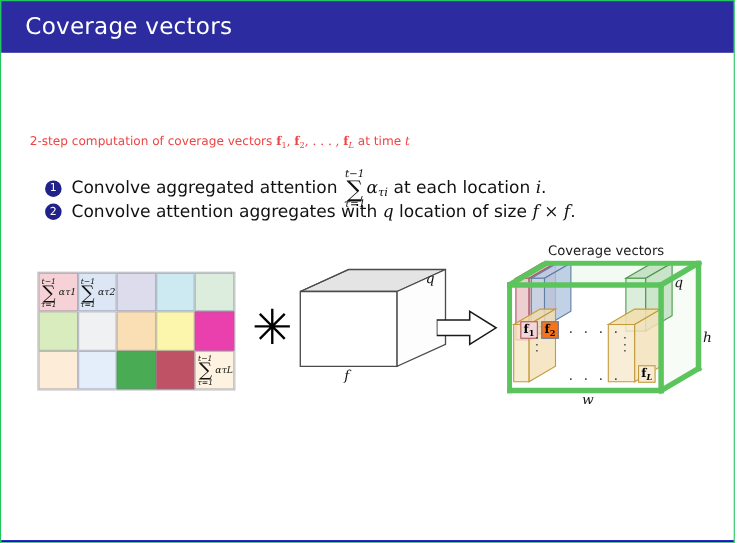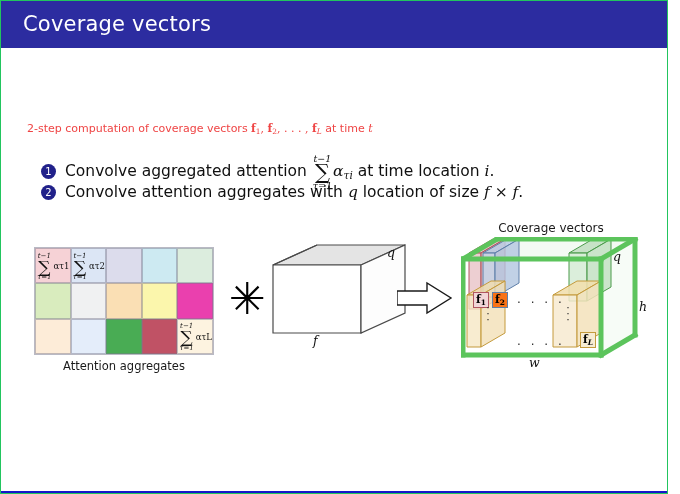--- a/index.html
+++ b/index.html
@@ -132,21 +132,21 @@
     top: 50%;
     transform: translate(-50%, -50%);
     display: flex;
     align-items: center;
     font-family: "DejaVu Serif", serif;
     color: #111;
     white-space: nowrap;
   }
   .cellformula .bigsum .sym { font-size: 17px; }
   .cellformula .bigsum .lim { font-size: 7px; }
-  .cellformula .al { font-size: 8.5px; margin-left: 1px; text-align: right; }
+  .cellformula .al { font-size: 8.5px; font-style: italic; margin-left: 1px; text-align: right; }
 
   .caption {
     position: absolute;
     font-size: 11.5px;
     color: #1a1a1a;
     text-align: center;
     font-family: "DejaVu Sans", sans-serif;
     white-space: nowrap;
   }
   #caption-grid { left: 33px; top: 140px; width: 180px; }
@@ -227,21 +227,21 @@
   <div id="lead">
     <span>2-step computation of coverage vectors </span><span class="bff">f</span><span class="subn">1</span><span class="mathy">,</span> <span class="bff">f</span><span class="subn">2</span><span class="mathy">, . . . , </span><span class="bff">f</span><span class="sub">L</span><span> at time </span><span class="it">t</span>
   </div>
 
   <div class="bullet-row" id="bullet1">
     <span class="bullet-marker">1</span>
     <span class="bullet-text"><span>Convolve aggregated attention </span><span class="bigsum">
           <span class="lim">t−1</span>
           <span class="sym">∑</span>
           <span class="lim">τ=1</span>
-        </span><span class="it">α</span><span class="sub">τi</span><span> at time location </span><span class="it">i</span><span>.</span></span>
+        </span><span class="it">α</span><span class="sub">τi</span><span> at each location </span><span class="it">i</span><span>.</span></span>
   </div>
 
   <div class="bullet-row" id="bullet2">
     <span class="bullet-marker">2</span>
     <span class="bullet-text"><span>Convolve attention aggregates with </span><span class="it">q</span><span> location of size </span><span class="it">f</span><span class="mathy"> × </span><span class="it">f</span><span>.</span></span>
   </div>
 
   <div id="figure">
 
     <div id="grid">
@@ -281,21 +281,20 @@
           <span class="cellformula">
             <span class="bigsum">
               <span class="lim">t−1</span>
               <span class="sym">∑</span>
               <span class="lim">τ=1</span>
             </span>
             <span class="al">ατL</span>
           </span>
         </div>
       </div>
-    <div class="caption" id="caption-grid">Attention aggregates</div>
 
     <div id="asterisk">✳</div>
 
     <div id="cube">
       <svg width="160" height="115" viewBox="0 0 160 115">
         <polygon points="4,24 48,4 136,4 92,24" fill="#e4e4e4" stroke="#4a4a4a" stroke-width="1.2"></polygon>
         <polygon points="4,24 4,92 92,92 92,24" fill="#ffffff" stroke="#4a4a4a" stroke-width="1.2"></polygon>
         <polygon points="92,24 136,4 136,72 92,92" fill="#fdfdfd" stroke="#4a4a4a" stroke-width="1.2"></polygon>
         <polygon points="4,24 48,4 48,4 4,24" fill="none" stroke="#4a4a4a" stroke-width="1.2"></polygon>
       </svg>

